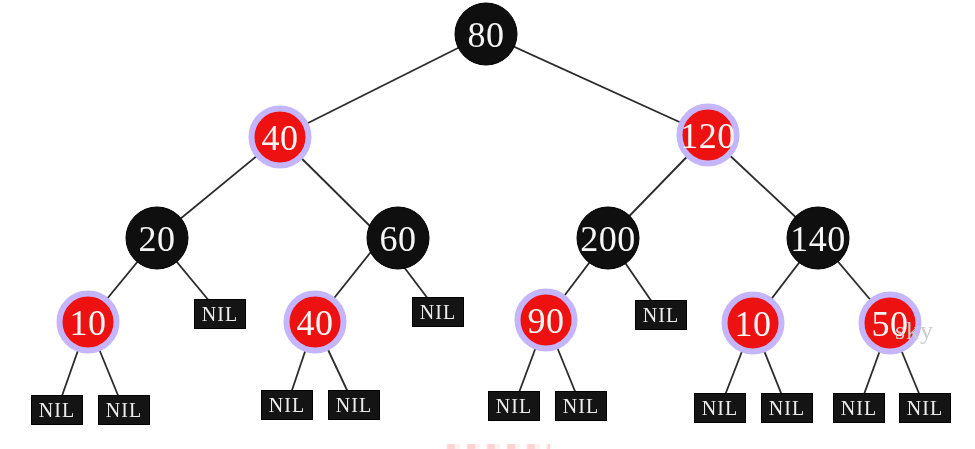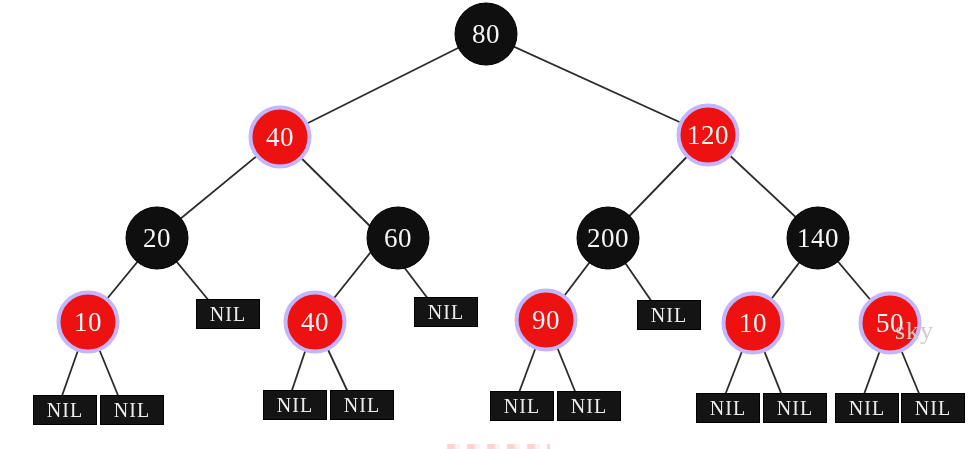--- a/index.html
+++ b/index.html
@@ -24,50 +24,49 @@
   }
   .tree-node {
     position: absolute;
     width: 63px;
     height: 63px;
     border-radius: 50%;
     display: flex;
     align-items: center;
     justify-content: center;
     color: #f5f5f5;
-    font-size: 27px;
+    font-size: 36px;
     line-height: 1;
     box-sizing: border-box;
     transform: translate(-50%, -50%);
     letter-spacing: 0.5px;
   }
   .tree-node.black {
     background: #0f0f0f;
     border: 1px solid #000000;
   }
   .tree-node.red {
     background: #ee1111;
-    border: 4px solid #c4b5fd;
+    border: 6px solid #c4b5fd;
   }
   .nil-node {
     position: absolute;
-    width: 64px;
+    width: 52px;
     height: 30px;
     background: #141414;
     border: 1px solid #000000;
     color: #ececec;
     display: flex;
     align-items: center;
     justify-content: center;
     font-size: 20px;
     line-height: 1;
     box-sizing: border-box;
     transform: translate(-50%, -50%);
     letter-spacing: 1px;
-    margin-left: 8px;
   }
   .watermark {
     position: absolute;
     left: 895px;
     top: 316px;
     color: #cccccc;
     font-size: 26px;
     letter-spacing: 1px;
     user-select: none;
   }

